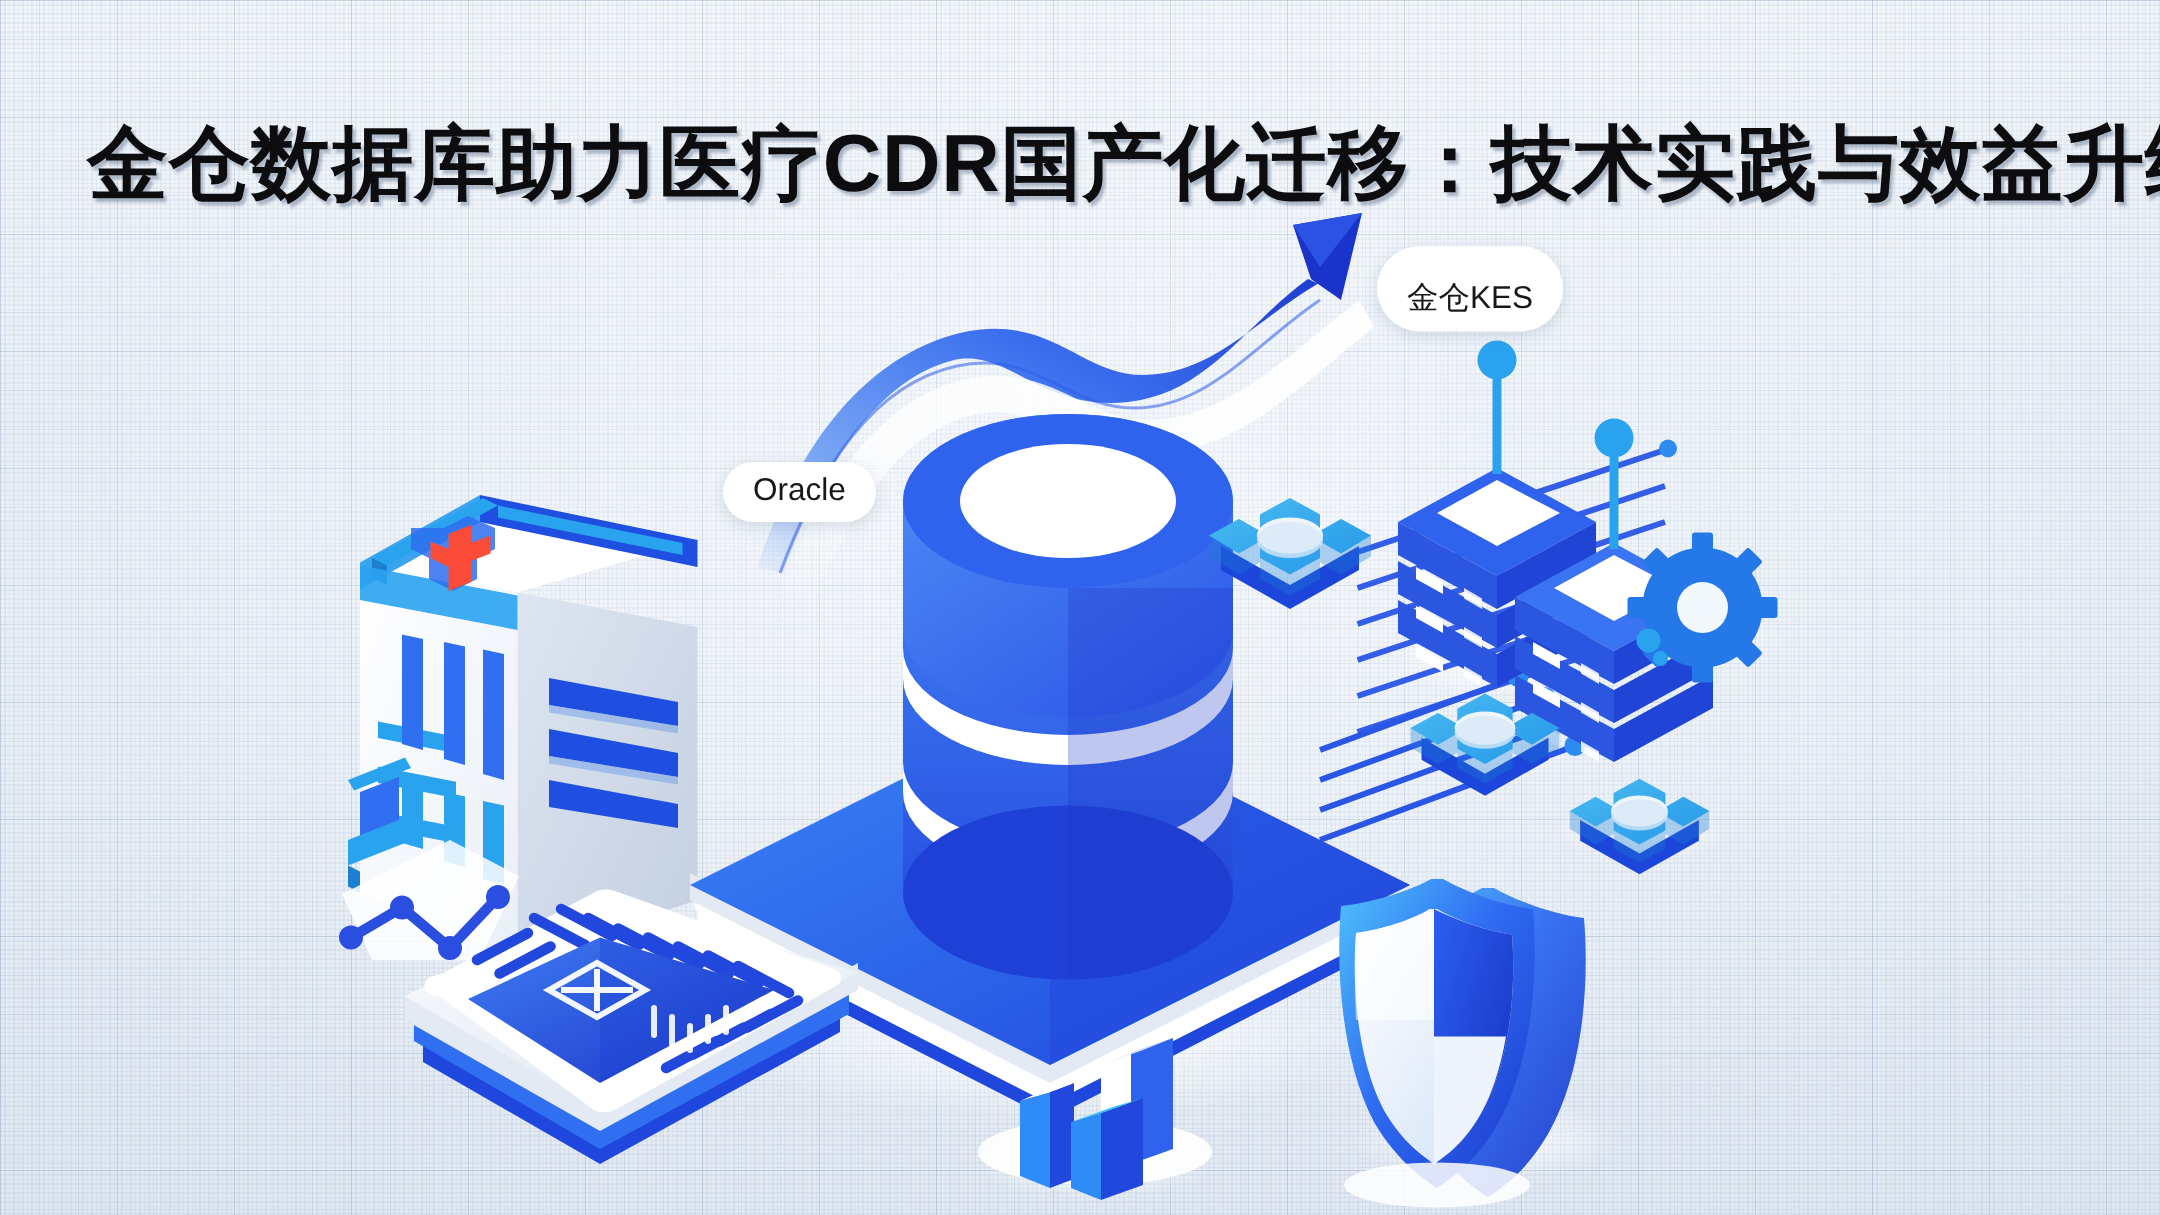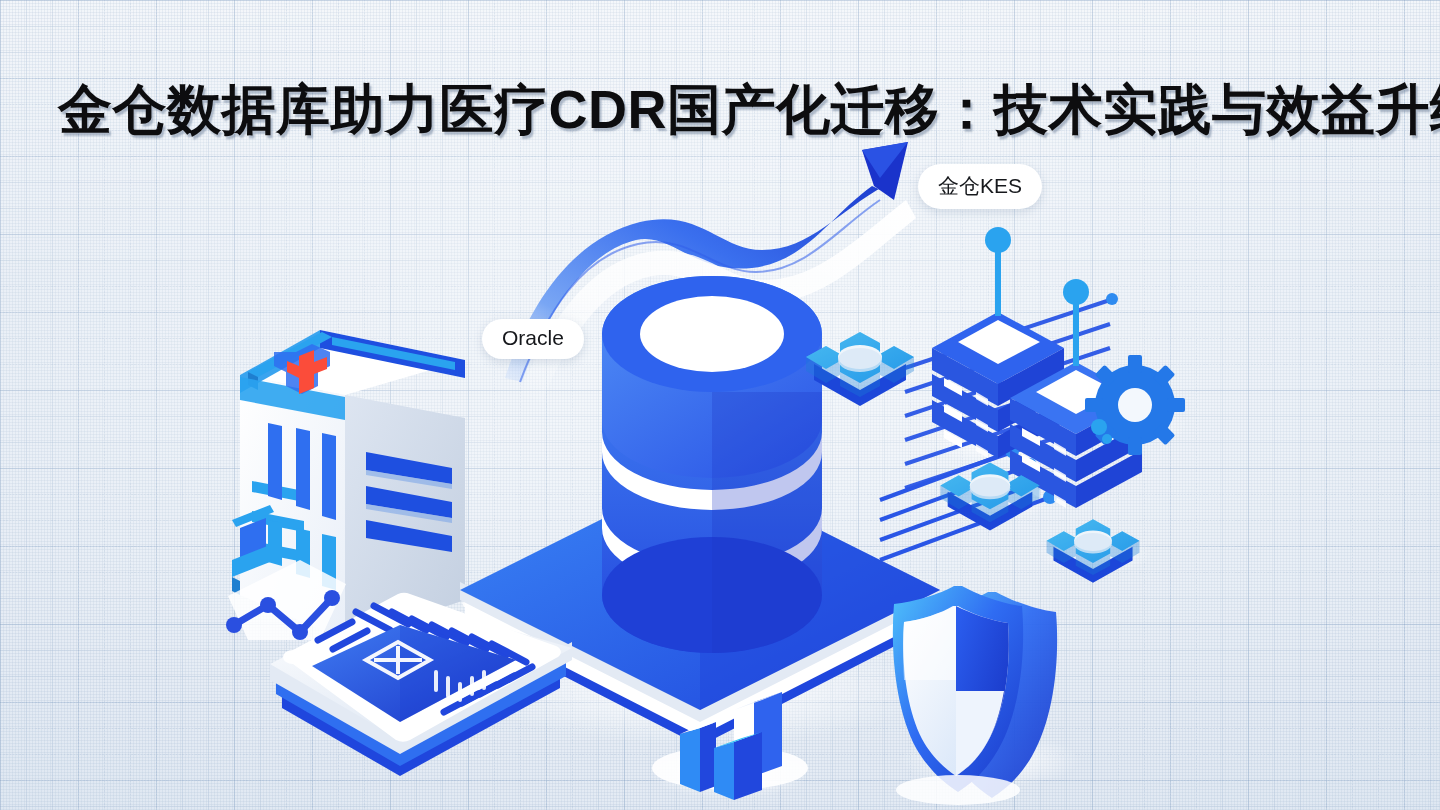--- a/index.html
+++ b/index.html
@@ -69,22 +69,22 @@
   
   .pill {
     position:absolute;
     background:#fff;
     border-radius:999px;
     display:flex; align-items:center; justify-content:center;
     color:#16181c;
     box-shadow:0 3px 10px rgba(70,100,140,.18);
     white-space:nowrap;
   }
-  #pill-oracle { left:482px; top:319px; padding:7px 20px 9px; font-size:21px; }
-  #pill-kes    { left:918px; top:164px; padding:8px 20px 9px; font-size:21px; }
+  #pill-oracle { left:482px; top:308px; padding:7px 20px 9px; font-size:21px; }
+  #pill-kes    { left:918px; top:164px; padding:20px 20px 9px; font-size:21px; }
 
   svg.layer { position:absolute; left:0; top:0; width:1440px; height:810px; pointer-events:none; }
 </style>
 </head>
 <body>
 
 <div id="stage">
 
   <div class="grid-fine"></div>
   <div class="grid-coarse"></div>

